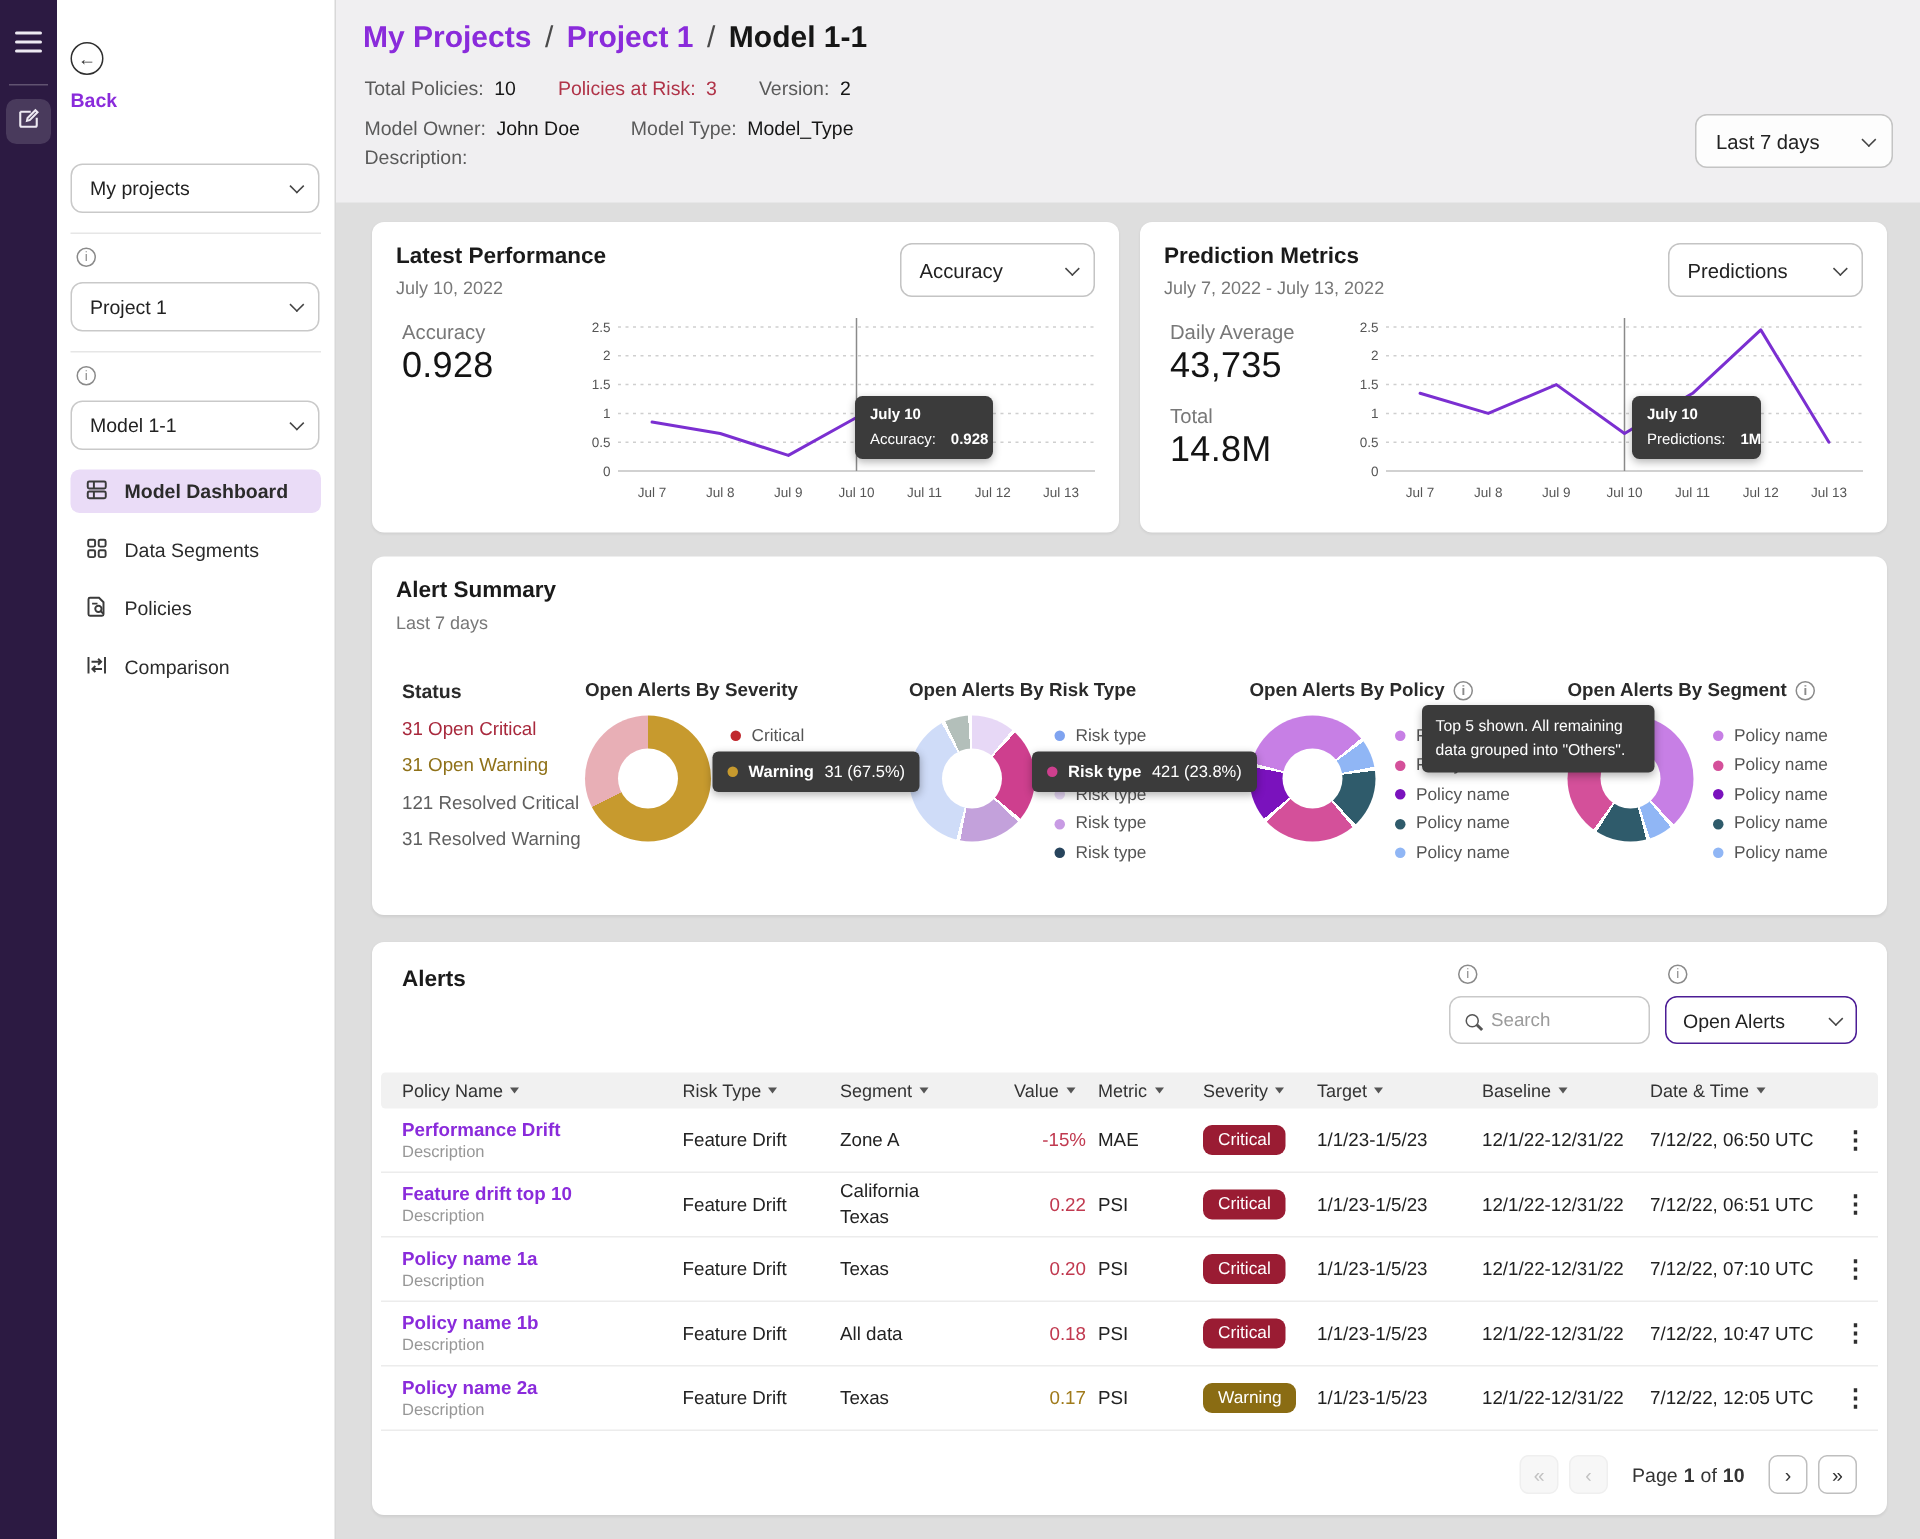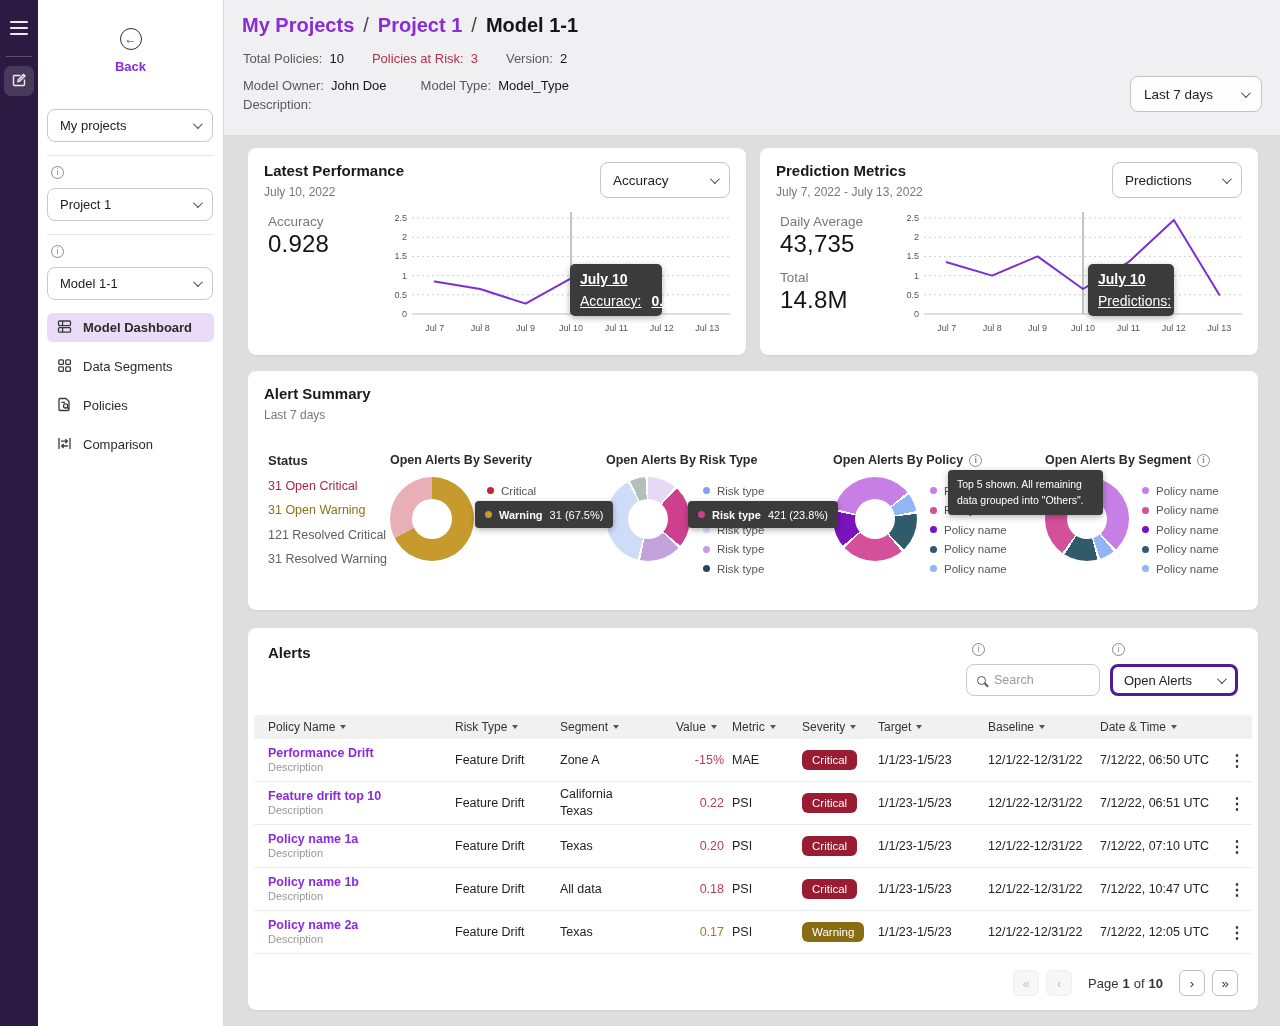--- a/index.html
+++ b/index.html
@@ -9,21 +9,21 @@
 
   
   .rail{position:absolute;left:0;top:0;width:38px;height:100%;background:#2C1A42;z-index:4;}
   .hamburger{position:absolute;left:10px;top:21px;width:18px;height:14px;display:flex;flex-direction:column;justify-content:space-between;cursor:pointer;}
   .hamburger i{display:block;height:2px;background:#EDE9F2;border-radius:1px;}
   .rail-div{position:absolute;left:6px;top:56px;width:26px;height:1px;background:rgba(255,255,255,.25);}
   .rail-tile{position:absolute;left:4px;top:66px;width:30px;height:30px;background:rgba(255,255,255,.14);border-radius:7px;display:flex;align-items:center;justify-content:center;cursor:pointer;}
 
   
   .sidebar{position:absolute;left:38px;top:0;width:186px;height:100%;background:#fff;border-right:1px solid #D8D8D8;z-index:3;padding:0 9px;}
-  .back-wrap{margin-top:28px;text-align:center;cursor:pointer;}
+  .back-wrap{margin-top:28px;cursor:pointer;}
   .back-circle{width:22px;height:22px;border:1.5px solid #2F2F2F;border-radius:50%;display:inline-flex;align-items:center;justify-content:center;font-size:12px;color:#2F2F2F;}
   .back-circle::before{content:"\2190";}
   .back-label{margin-top:9px;font-size:13px;font-weight:700;color:#8A2BDB;}
   .side-select{width:166px;height:33px;border:1px solid #C9C9C9;border-radius:8px;background:#fff;display:flex;align-items:center;justify-content:space-between;padding:0 12px;font-size:13px;color:#222;cursor:pointer;}
   .sel-1{margin-top:35px;}
   .sel-2{margin-top:9px;}
   .sel-3{margin-top:9px;}
   .side-div{height:1px;background:#E6E6E6;margin-top:13px;}
   .side-info{margin:5px 0 3px 4px;}
   .chev{width:7px;height:7px;border:solid #444;border-width:0 1.5px 1.5px 0;transform:rotate(45deg) translateY(-2px);flex:none;}
@@ -57,21 +57,21 @@
   .card-as{left:24px;top:236px;width:1010px;height:239px;}
   .card-alerts{left:24px;top:493px;width:1010px;height:382px;}
 
   .c-title{position:absolute;left:16px;top:14px;font-size:15px;font-weight:700;color:#1A1A1A;}
   .c-sub{position:absolute;left:16px;top:37px;font-size:12px;color:#787878;}
   .c-select{position:absolute;right:16px;top:14px;width:130px;height:36px;border:1px solid #C4C4C4;border-radius:8px;background:#fff;display:flex;align-items:center;justify-content:space-between;padding:0 12px;font-size:13.5px;color:#222;cursor:pointer;}
 
   .big-label{position:absolute;left:20px;font-size:13.5px;color:#787878;}
   .big-value{position:absolute;left:20px;font-size:24px;color:#141414;letter-spacing:.2px;}
   .chart{position:absolute;left:134px;top:62px;width:356px;height:132px;}
-  .chart-tip{position:absolute;background:#3B3B3B;color:#fff;border-radius:5px;padding:7px 10px;font-size:14px;z-index:6;box-shadow:0 2px 6px rgba(0,0,0,.3);text-decoration:underline;}
+  .chart-tip{position:absolute;background:#3B3B3B;color:#fff;border-radius:5px;padding:7px 10px;font-size:10px;z-index:6;box-shadow:0 2px 6px rgba(0,0,0,.3);}
   .tip-lp{left:322px;top:116px;width:92px;}
   .tip-pm{left:328px;top:116px;width:86px;}
   .chart-tip .t1{font-weight:700;margin-bottom:6px;}
   .chart-tip .t2{display:flex;gap:10px;}
   .chart-tip .t2 b{font-weight:700;}
 
   
   .status-group{position:absolute;left:20px;top:82px;width:130px;}
   .sg-title{font-size:13px;font-weight:700;color:#2A2A2A;}
   .sg-item{font-size:12.5px;margin-top:10.5px;}
@@ -89,21 +89,21 @@
   .info-tip{position:absolute;left:115px;top:17px;width:155px;background:#3B3B3B;color:#fff;border-radius:4px;font-size:10.5px;line-height:1.55;padding:6px 9px;z-index:7;box-shadow:0 2px 6px rgba(0,0,0,.3);}
 
   
   .al-title{position:absolute;left:20px;top:16px;font-size:15px;font-weight:700;color:#1A1A1A;}
   .info-a{position:absolute;left:724px;top:15px;} .info-b{position:absolute;left:864px;top:15px;}
   .searchbox{position:absolute;left:718px;top:36px;width:134px;height:32px;border:1px solid #C9C9C9;border-radius:8px;background:#fff;display:flex;align-items:center;gap:8px;padding:0 10px;}
   .searchbox input{border:none;outline:none;width:84px;font-size:12.5px;font-family:inherit;color:#333;background:transparent;}
   .searchbox input::placeholder{color:#9B9B9B;}
   .s-icon{width:9px;height:9px;border:1.5px solid #555;border-radius:50%;position:relative;flex:none;}
   .s-icon::after{content:"";position:absolute;width:5px;height:1.5px;background:#555;transform:rotate(45deg);right:-4px;bottom:-2px;}
-  .filter-select{position:absolute;left:862px;top:36px;width:128px;height:32px;border:3px solid #4c1d95;border-radius:8px;background:#fff;display:flex;align-items:center;justify-content:space-between;padding:0 11px;font-size:13px;color:#222;cursor:pointer;}
+  .filter-select{position:absolute;left:862px;top:36px;width:128px;height:32px;border:1px solid #4c1d95;border-radius:8px;background:#fff;display:flex;align-items:center;justify-content:space-between;padding:0 11px;font-size:13px;color:#222;cursor:pointer;}
 
   .tgrid{display:grid;grid-template-columns:187px 105px 116px 56px 70px 76px 110px 112px 122px 1fr;align-items:center;padding-left:14px;}
   .thead{position:absolute;left:6px;right:6px;top:87px;height:24px;background:#F1F1F1;border-radius:3px;font-size:12px;color:#333;}
   .th{display:flex;align-items:center;gap:5px;cursor:pointer;}
   .caret{width:0;height:0;border-left:3.5px solid transparent;border-right:3.5px solid transparent;border-top:4.5px solid #555;}
   .tbody{position:absolute;left:6px;right:6px;top:111px;}
   .trow{height:43px;border-bottom:1px solid #ECECEC;font-size:12.5px;color:#222;}
   .pol a{font-size:12.5px;font-weight:700;color:#8A2BDB;cursor:pointer;display:block;}
   .pol .d{font-size:11px;color:#979797;margin-top:2px;}
   .cell-val{text-align:right;padding-right:8px;font-weight:400;}

